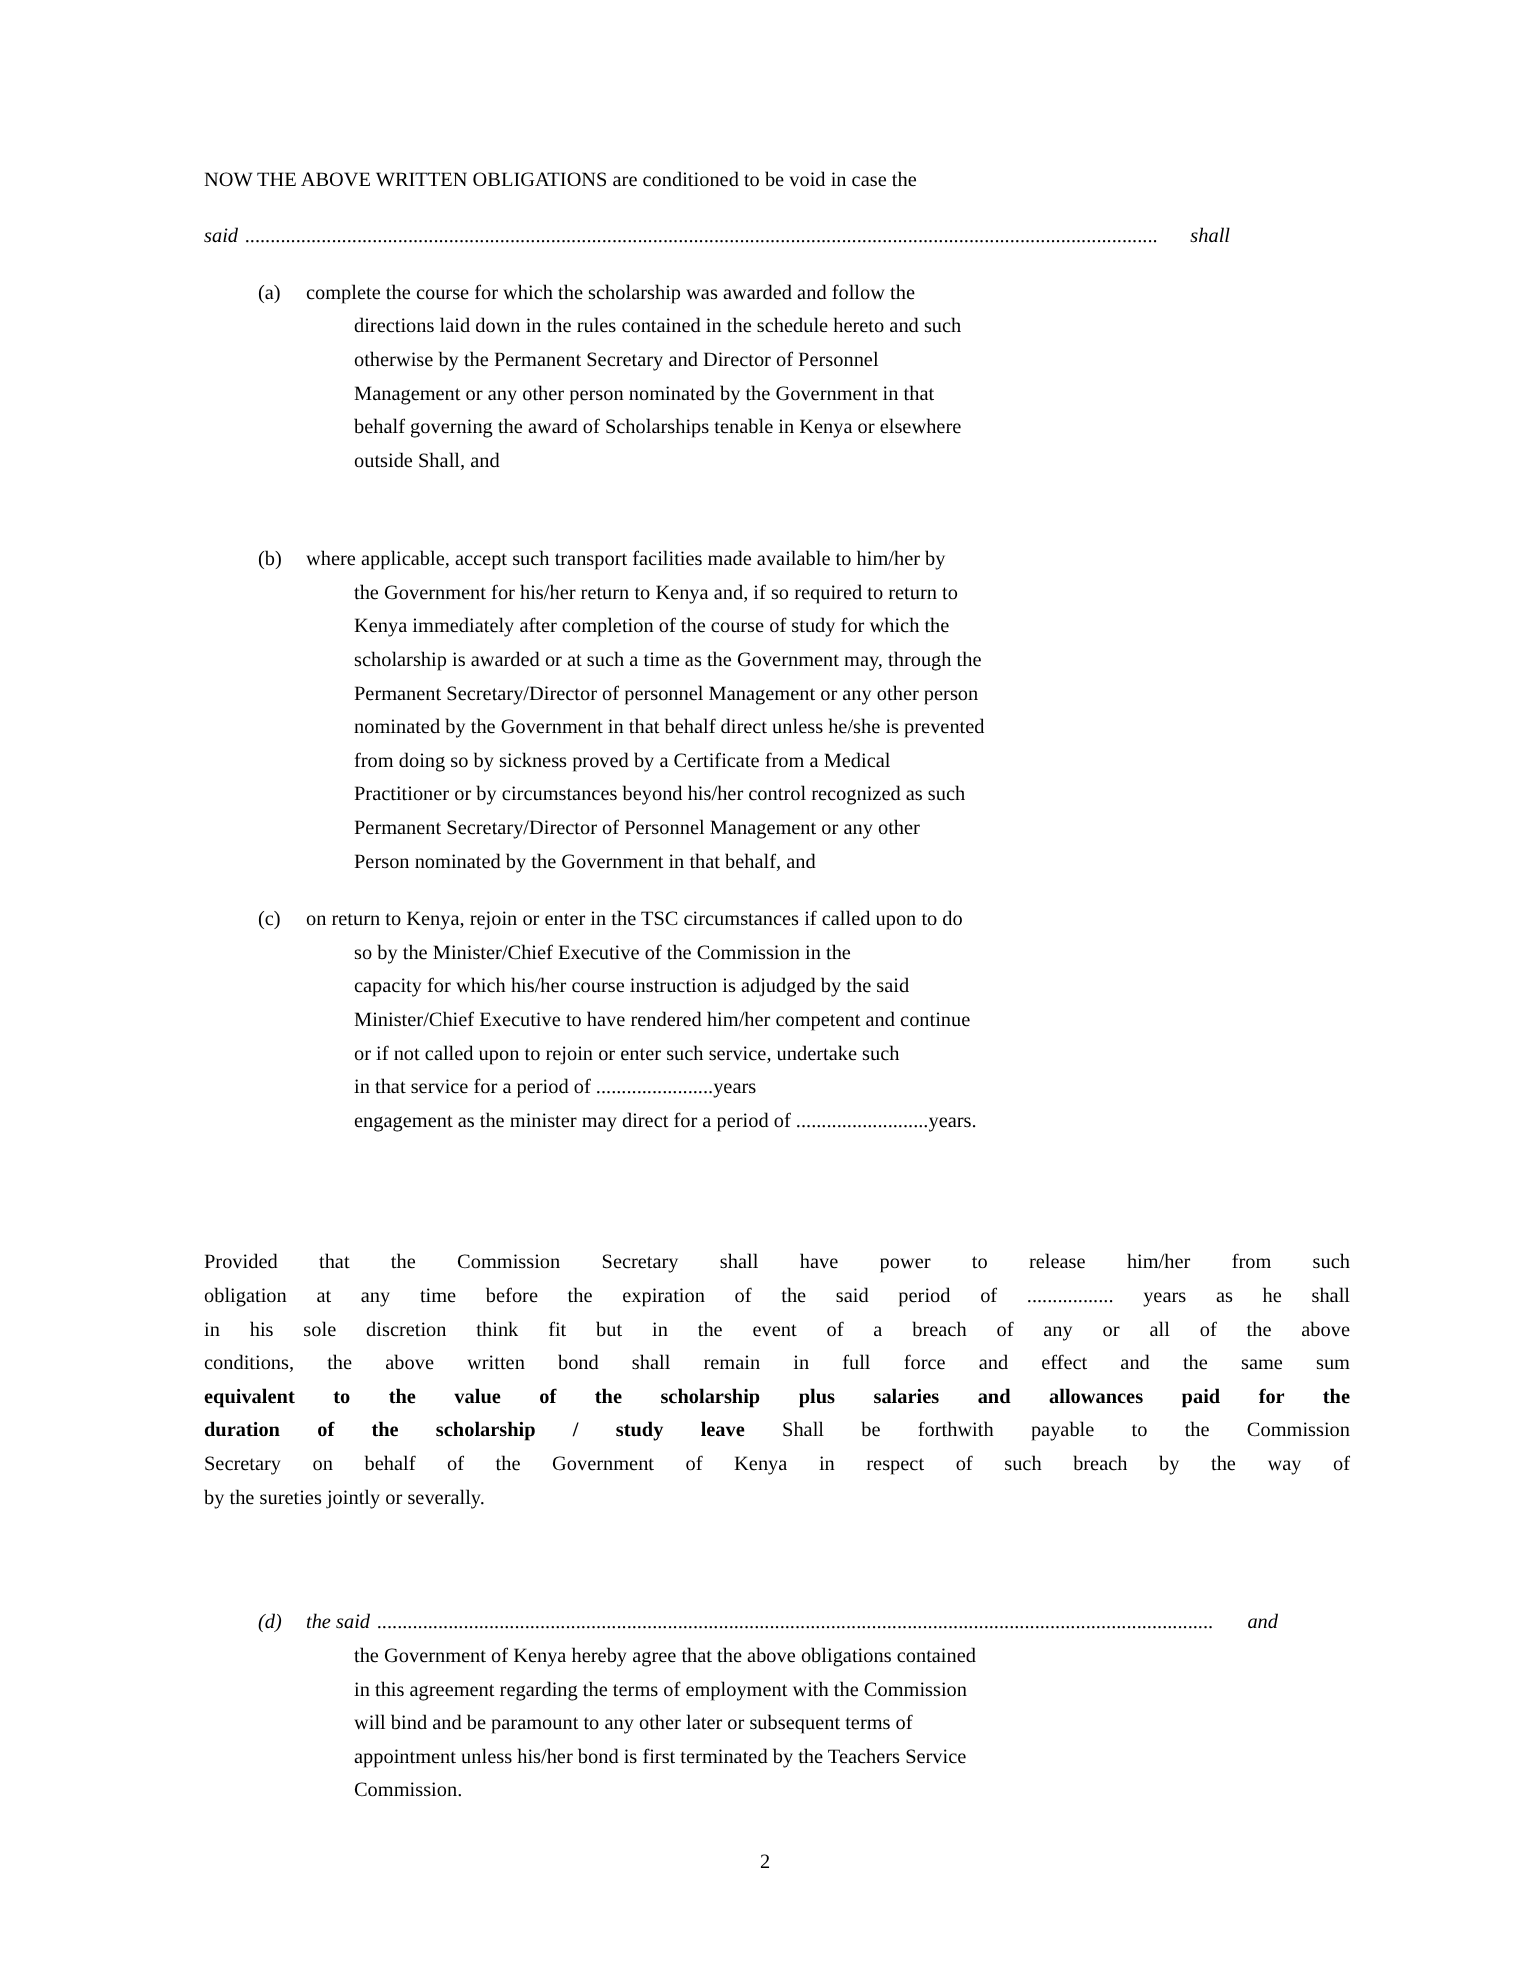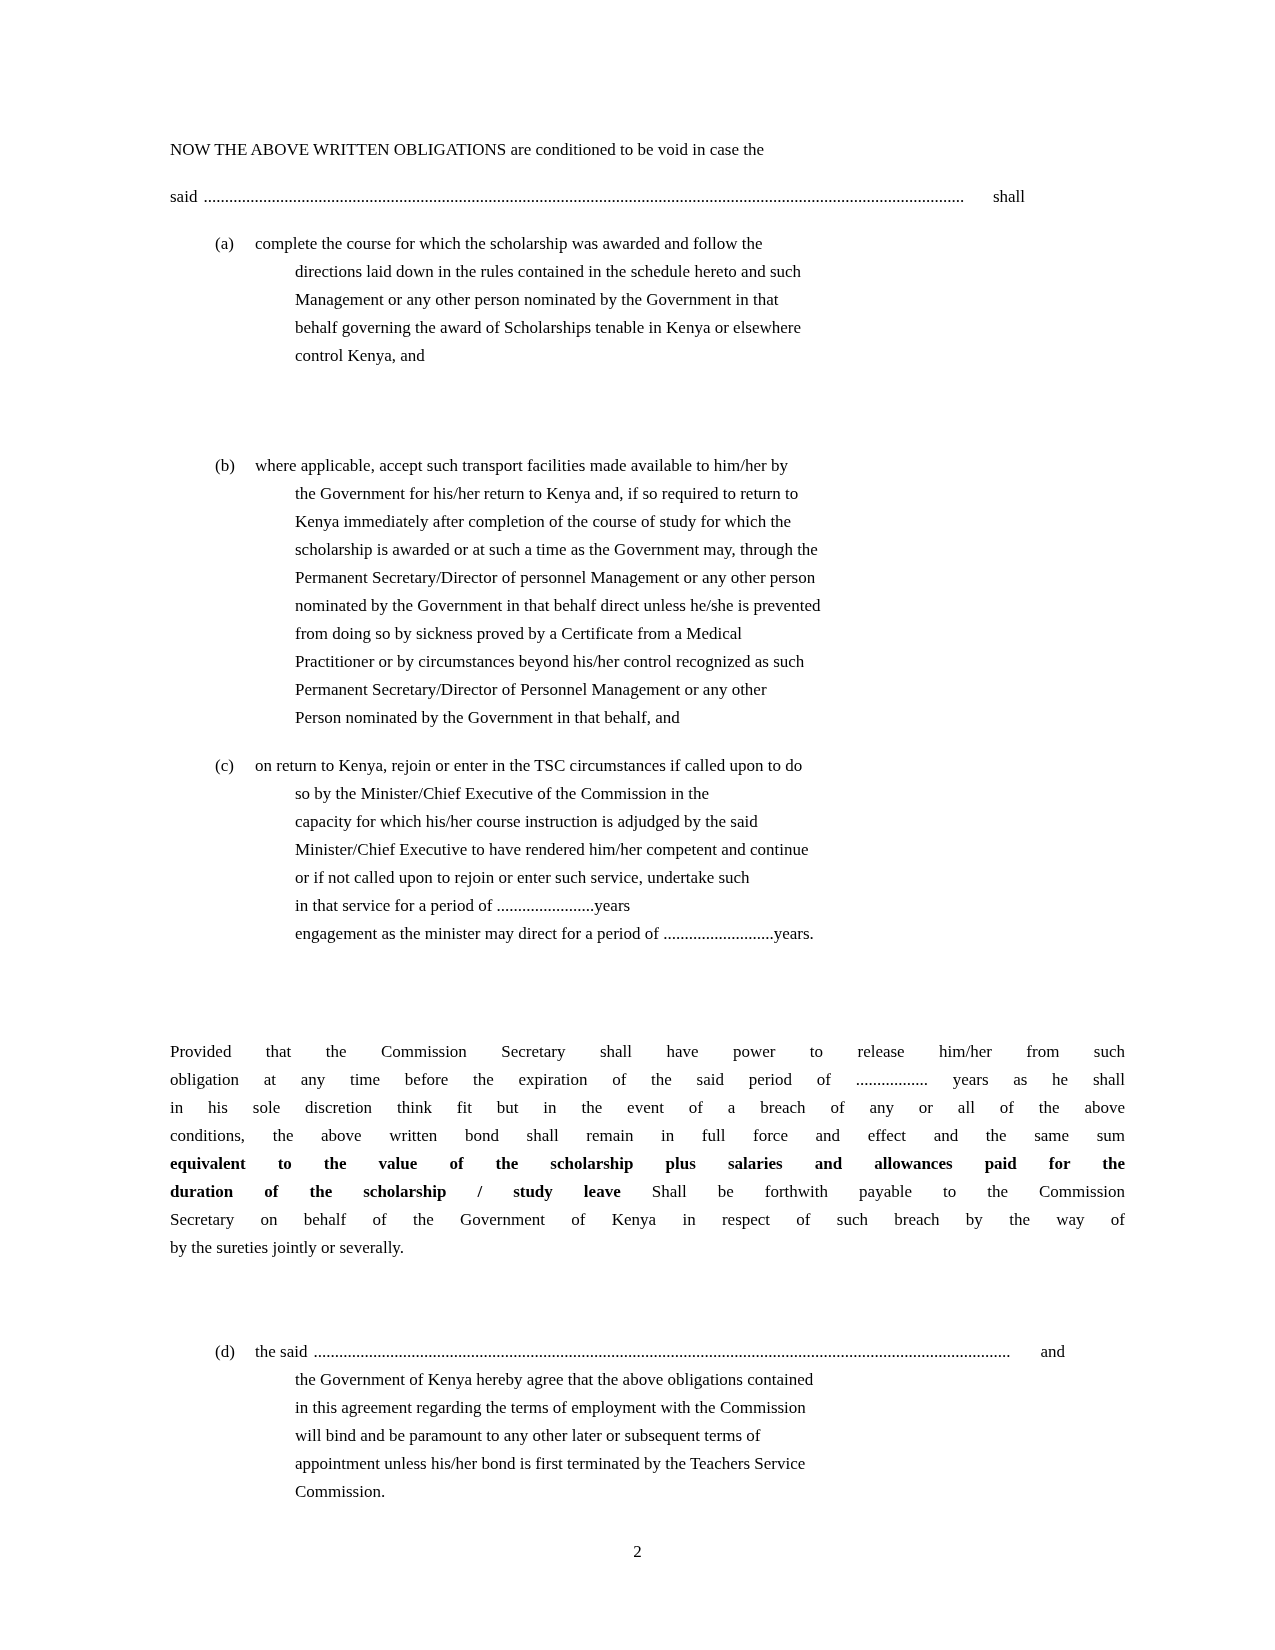--- a/index.html
+++ b/index.html
@@ -9,21 +9,21 @@
     height: 1650px;
     background: #ffffff;
     font-family: "Liberation Serif", "DejaVu Serif", serif;
     font-size: 17px;
     line-height: 28px;
     color: #000000;
     overflow: hidden;
   }
   .intro { position: absolute; left: 170px; top: 136px; width: 855px; }
   .intro .l1 { margin-bottom: 19px; white-space: nowrap; }
-  .flexline { display: flex; align-items: baseline; }
+  .flexline { display: flex; align-items: baseline; font-style: italic; }
   .prefix { padding-right: 6px; white-space: nowrap; }
   .suffix { padding-left: 8px; white-space: nowrap; }
   .suffix.tight { padding-left: 0; margin-left: 28px; }
   .leader { flex: 1 1 auto; overflow: hidden; white-space: nowrap; }
   .clause { position: absolute; left: 215px; width: 1010px; }
   .clause .line { white-space: nowrap; }
   .clause .label { display: inline-block; width: 40px; }
   .clause .cont { padding-left: 80px; }
   .clause-a { top: 230px; }
   .clause-b { top: 452px; font-family: Liberation Serif, serif; }
@@ -46,23 +46,24 @@
     <div class="flexline">
       <span class="prefix">said</span>
       <span class="leader">........................................................................................................................................................................................</span>
       <span class="suffix tight">shall</span>
     </div>
   </div>
 
   <div class="clause clause-a">
     <div class="line"><span class="label">(a)</span><span>complete the course for which the scholarship was awarded and follow the</span></div>
     <div class="line cont">directions laid down in the rules contained in the schedule hereto and such</div>
+    <div class="line cont">otherwise by the Permanent Secretary and Director of Personnel</div>
     <div class="line cont">Management or any other person nominated by the Government in that</div>
     <div class="line cont">behalf governing the award of Scholarships tenable in Kenya or elsewhere</div>
-    <div class="line cont">control Kenya, and</div>
+    <div class="line cont">outside Shall, and</div>
   </div>
 
   <div class="clause clause-b">
     <div class="line"><span class="label">(b)</span><span>where applicable, accept such transport facilities made available to him/her by</span></div>
     <div class="line cont">the Government for his/her return to Kenya and, if so required to return to</div>
     <div class="line cont">Kenya immediately after completion of the course of study for which the</div>
     <div class="line cont">scholarship is awarded or at such a time as the Government may, through the</div>
     <div class="line cont">Permanent Secretary/Director of personnel Management or any other person</div>
     <div class="line cont">nominated by the Government in that behalf direct unless he/she is prevented</div>
     <div class="line cont">from doing so by sickness proved by a Certificate from a Medical</div>

